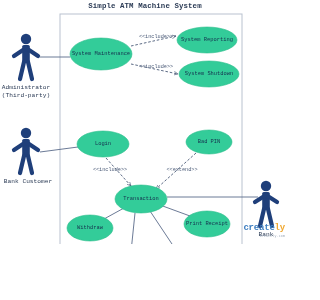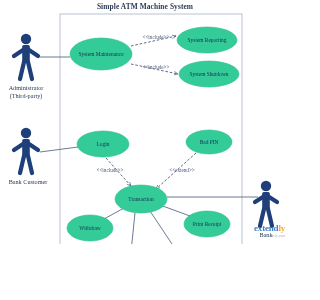--- a/index.html
+++ b/index.html
@@ -5,21 +5,21 @@
   html, body {
     margin: 0;
     padding: 0;
     background: #ffffff;
   }
   #canvas {
     position: relative;
     width: 290px;
     height: 244px;
     background: #ffffff;
-    font-family: Liberation Serif, serif;
+    font-family: Liberation Mono, monospace;
     overflow: hidden;
   }
   #diagram-svg {
     position: absolute;
     left: 0;
     top: 0;
     width: 290px;
     height: 300px;
   }
   .diagram-title {
@@ -190,17 +190,17 @@
 
   <div class="stereotype-label" style="left:126px; top:34px; width:60px;">&lt;&lt;include&gt;&gt;</div>
 
   <div class="stereotype-label" style="left:126px; top:64px; width:60px;">&lt;&lt;include&gt;&gt;</div>
 
   <div class="stereotype-label" style="left:80px; top:167px; width:60px;">&lt;&lt;include&gt;&gt;</div>
 
   <div class="stereotype-label" style="left:152px; top:167px; width:60px;">&lt;&lt;extend&gt;&gt;</div>
 
   <div class="watermark">
-    <span class="wm-main"><span>extend</span><span class="wm-accent">ly</span></span>
+    <span class="wm-main"><span>create</span><span class="wm-accent">ly</span></span>
     <span class="wm-sub">Creately.com</span>
   </div>
 
 </div>
 
 </body></html>

